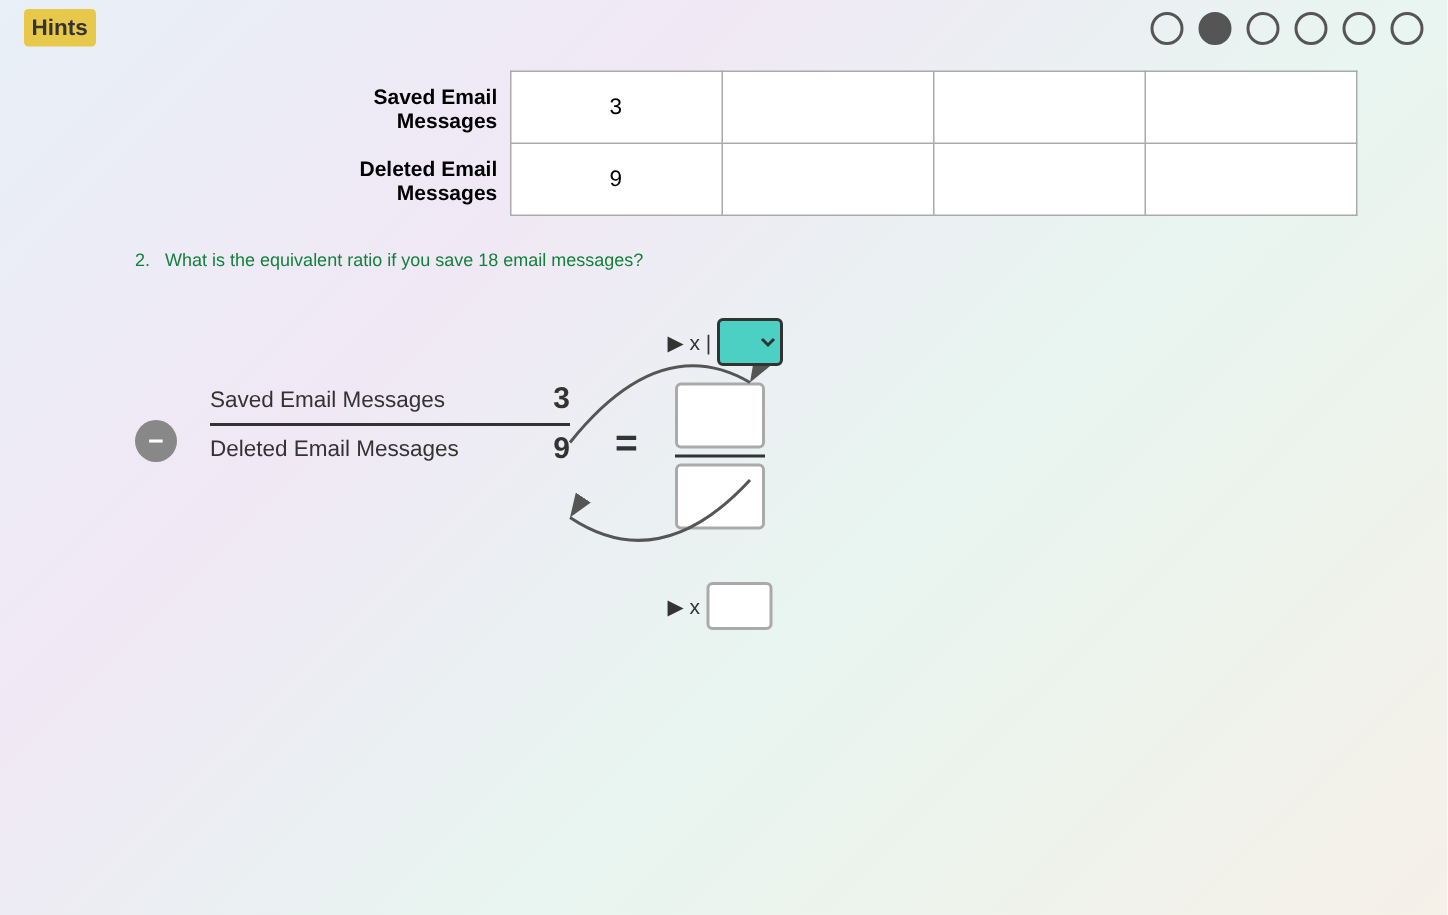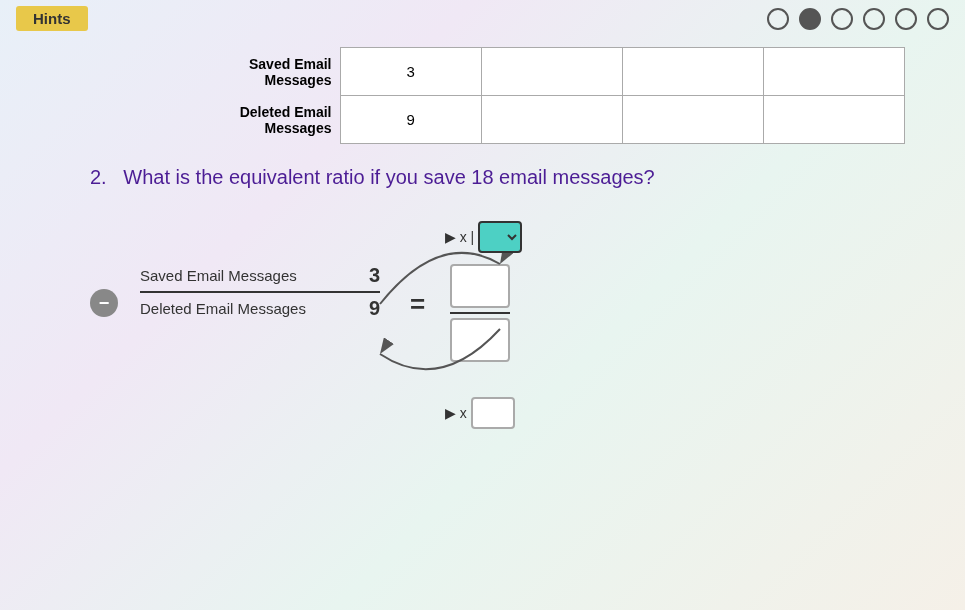--- a/index.html
+++ b/index.html
@@ -18,21 +18,21 @@
       display: flex;
       justify-content: space-between;
       align-items: center;
       padding: 6px 16px;
       background: transparent;
     }
 
     .hints-btn {
       background: #e8c84a;
       border: none;
-      padding: 4px 17px;
+      padding: 4px 5px;
       font-size: 15px;
       font-weight: bold;
       cursor: pointer;
       border-radius: 3px;
       color: #333;
     }
 
     .progress-circles {
       display: flex;
       gap: 10px;
@@ -99,22 +99,22 @@
     .show-work {
       color: #00aacc;
       font-size: 20px;
       font-weight: bold;
       margin-bottom: 12px;
       margin-left: 10px;
     }
 
     
     .question-text {
-      font-size: 20px;
-      color: #4c1d95;
+      font-size: 12px;
+      color: #15803d;
       margin-bottom: 20px;
       margin-left: 10px;
     }
 
     
     .minus-btn {
       width: 28px;
       height: 28px;
       border-radius: 50%;
       background: #888;

